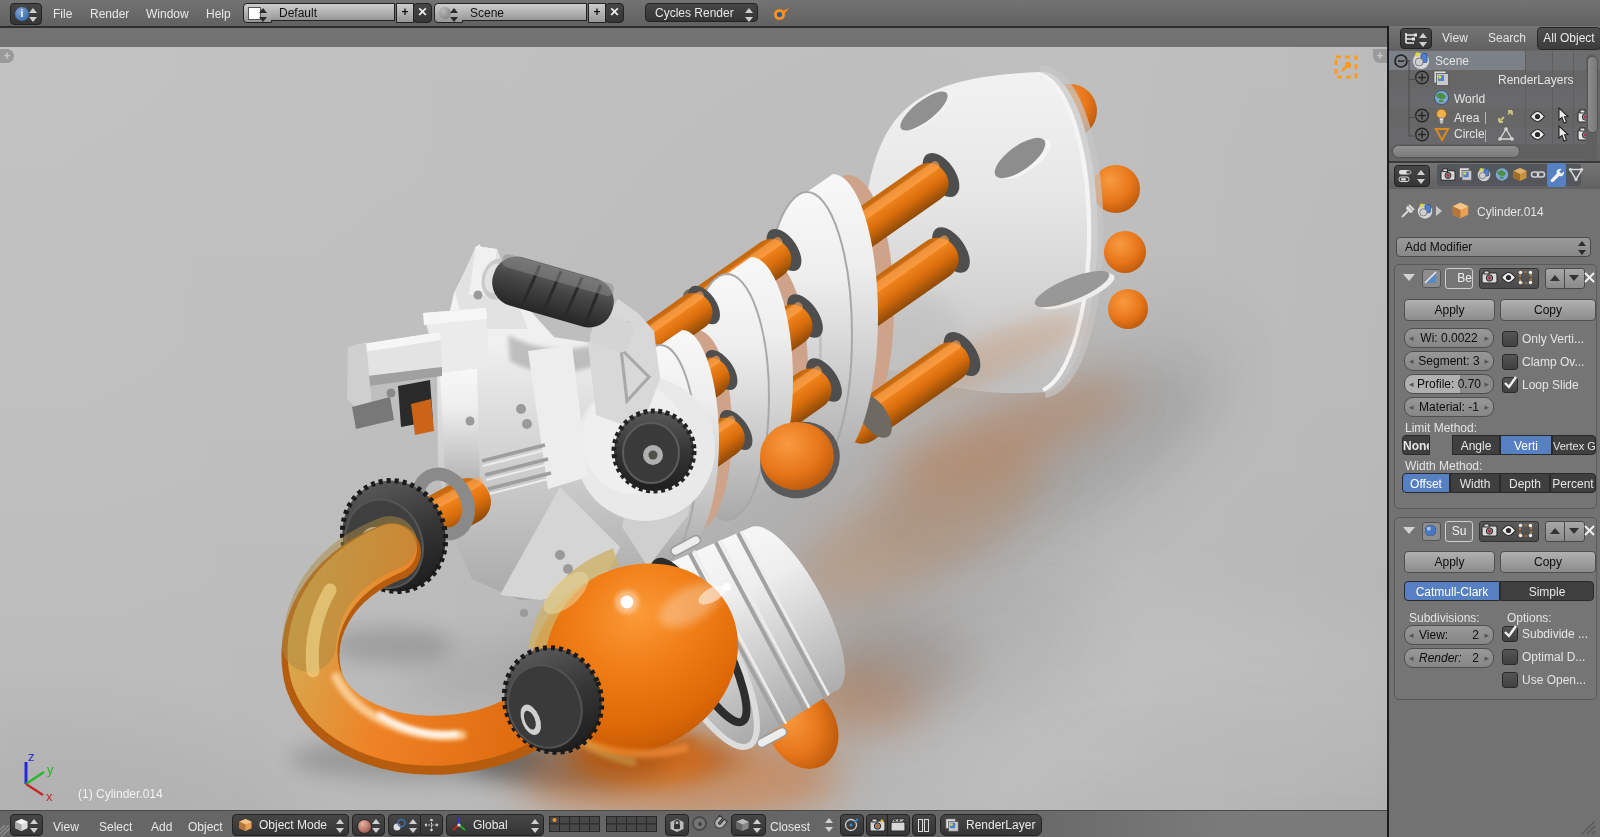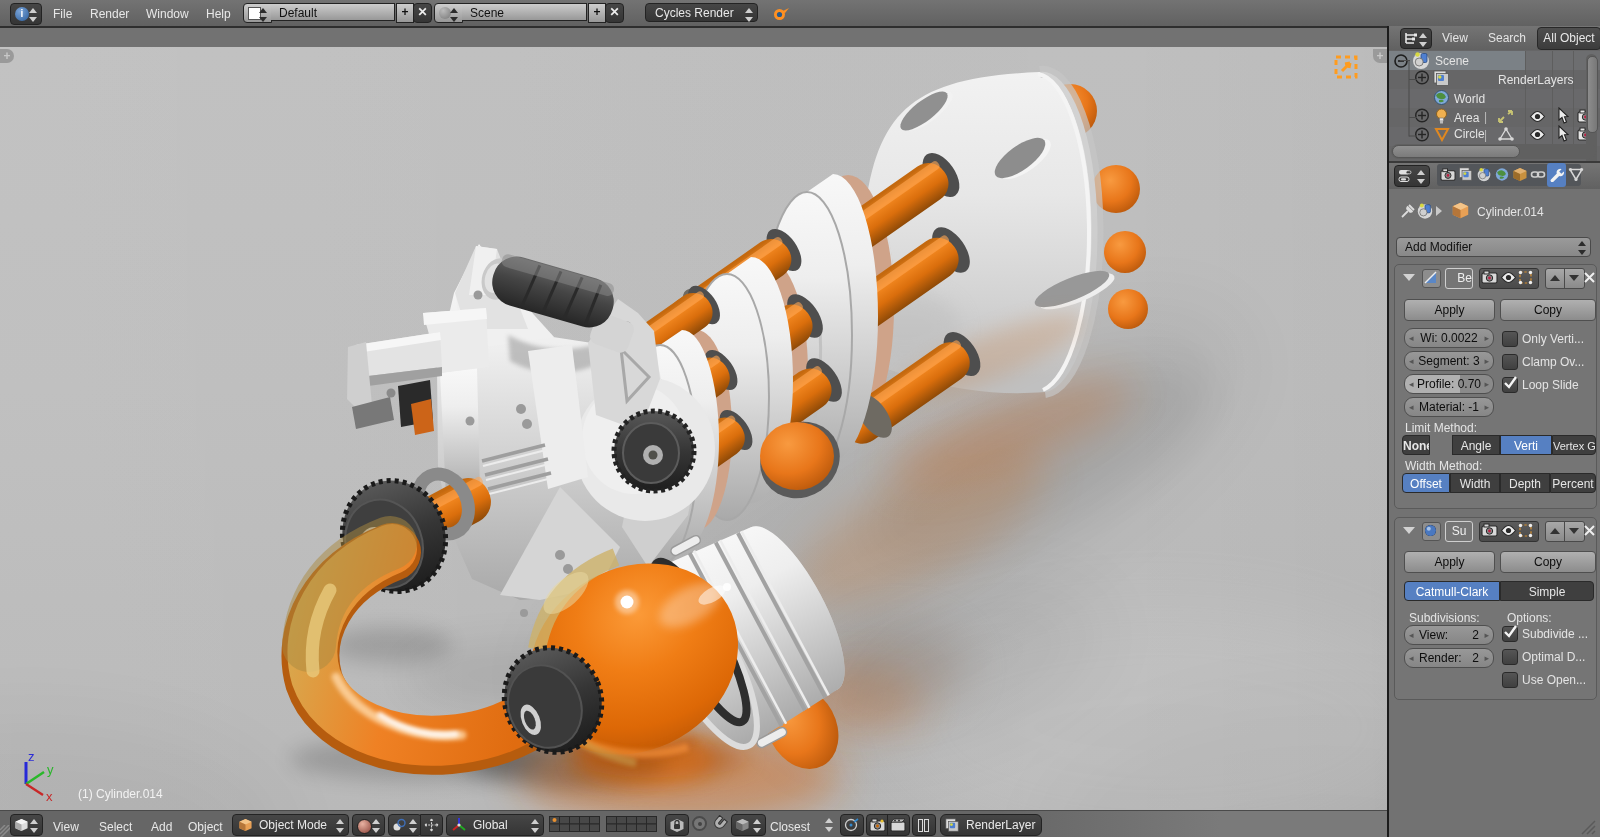--- a/index.html
+++ b/index.html
@@ -929,21 +929,21 @@
       <div class="btn" style="left:105px;top:33px;width:94px;">Copy</div>
       <div class="seg blue" style="left:9px;top:63px;width:96px;border-radius:4px 0 0 4px;">Catmull-Clark</div>
       <div class="seg" style="left:105px;top:63px;width:94px;border-radius:0 4px 4px 0;">Simple</div>
       <div class="lbl abs" style="left:14px;top:93px;">Subdivisions:</div>
       <div class="lbl abs" style="left:112px;top:93px;">Options:</div>
       <div class="pill" style="left:9px;top:107px;width:88px;">
             <span style="position:absolute;left:14px;">View:</span>
             <span style="position:absolute;right:14px;">2</span>
           </div>
       <div class="pill" style="left:9px;top:130px;width:88px;">
-            <span style="position:absolute;left:14px;">Render:</span>
+            <span style="position:absolute;left:14px;font-style:italic;">Render:</span>
             <span style="position:absolute;right:14px;">2</span>
           </div>
       <div class="chk" style="left:107px;top:108px;"></div>
           <div class="lbl abs" style="left:127px;top:109px;">Subdivide ...</div>
       <svg class="abs" style="left:107px;top:105px;" width="17" height="17" viewBox="0 0 17 17">
             <path d="M3 9 L7 13 L14 3" stroke="#f5f5f5" stroke-width="2.4" fill="none"></path>
           </svg>
       <div class="chk" style="left:107px;top:131px;"></div>
           <div class="lbl abs" style="left:127px;top:132px;">Optimal D...</div>
       <div class="chk" style="left:107px;top:154px;"></div>

